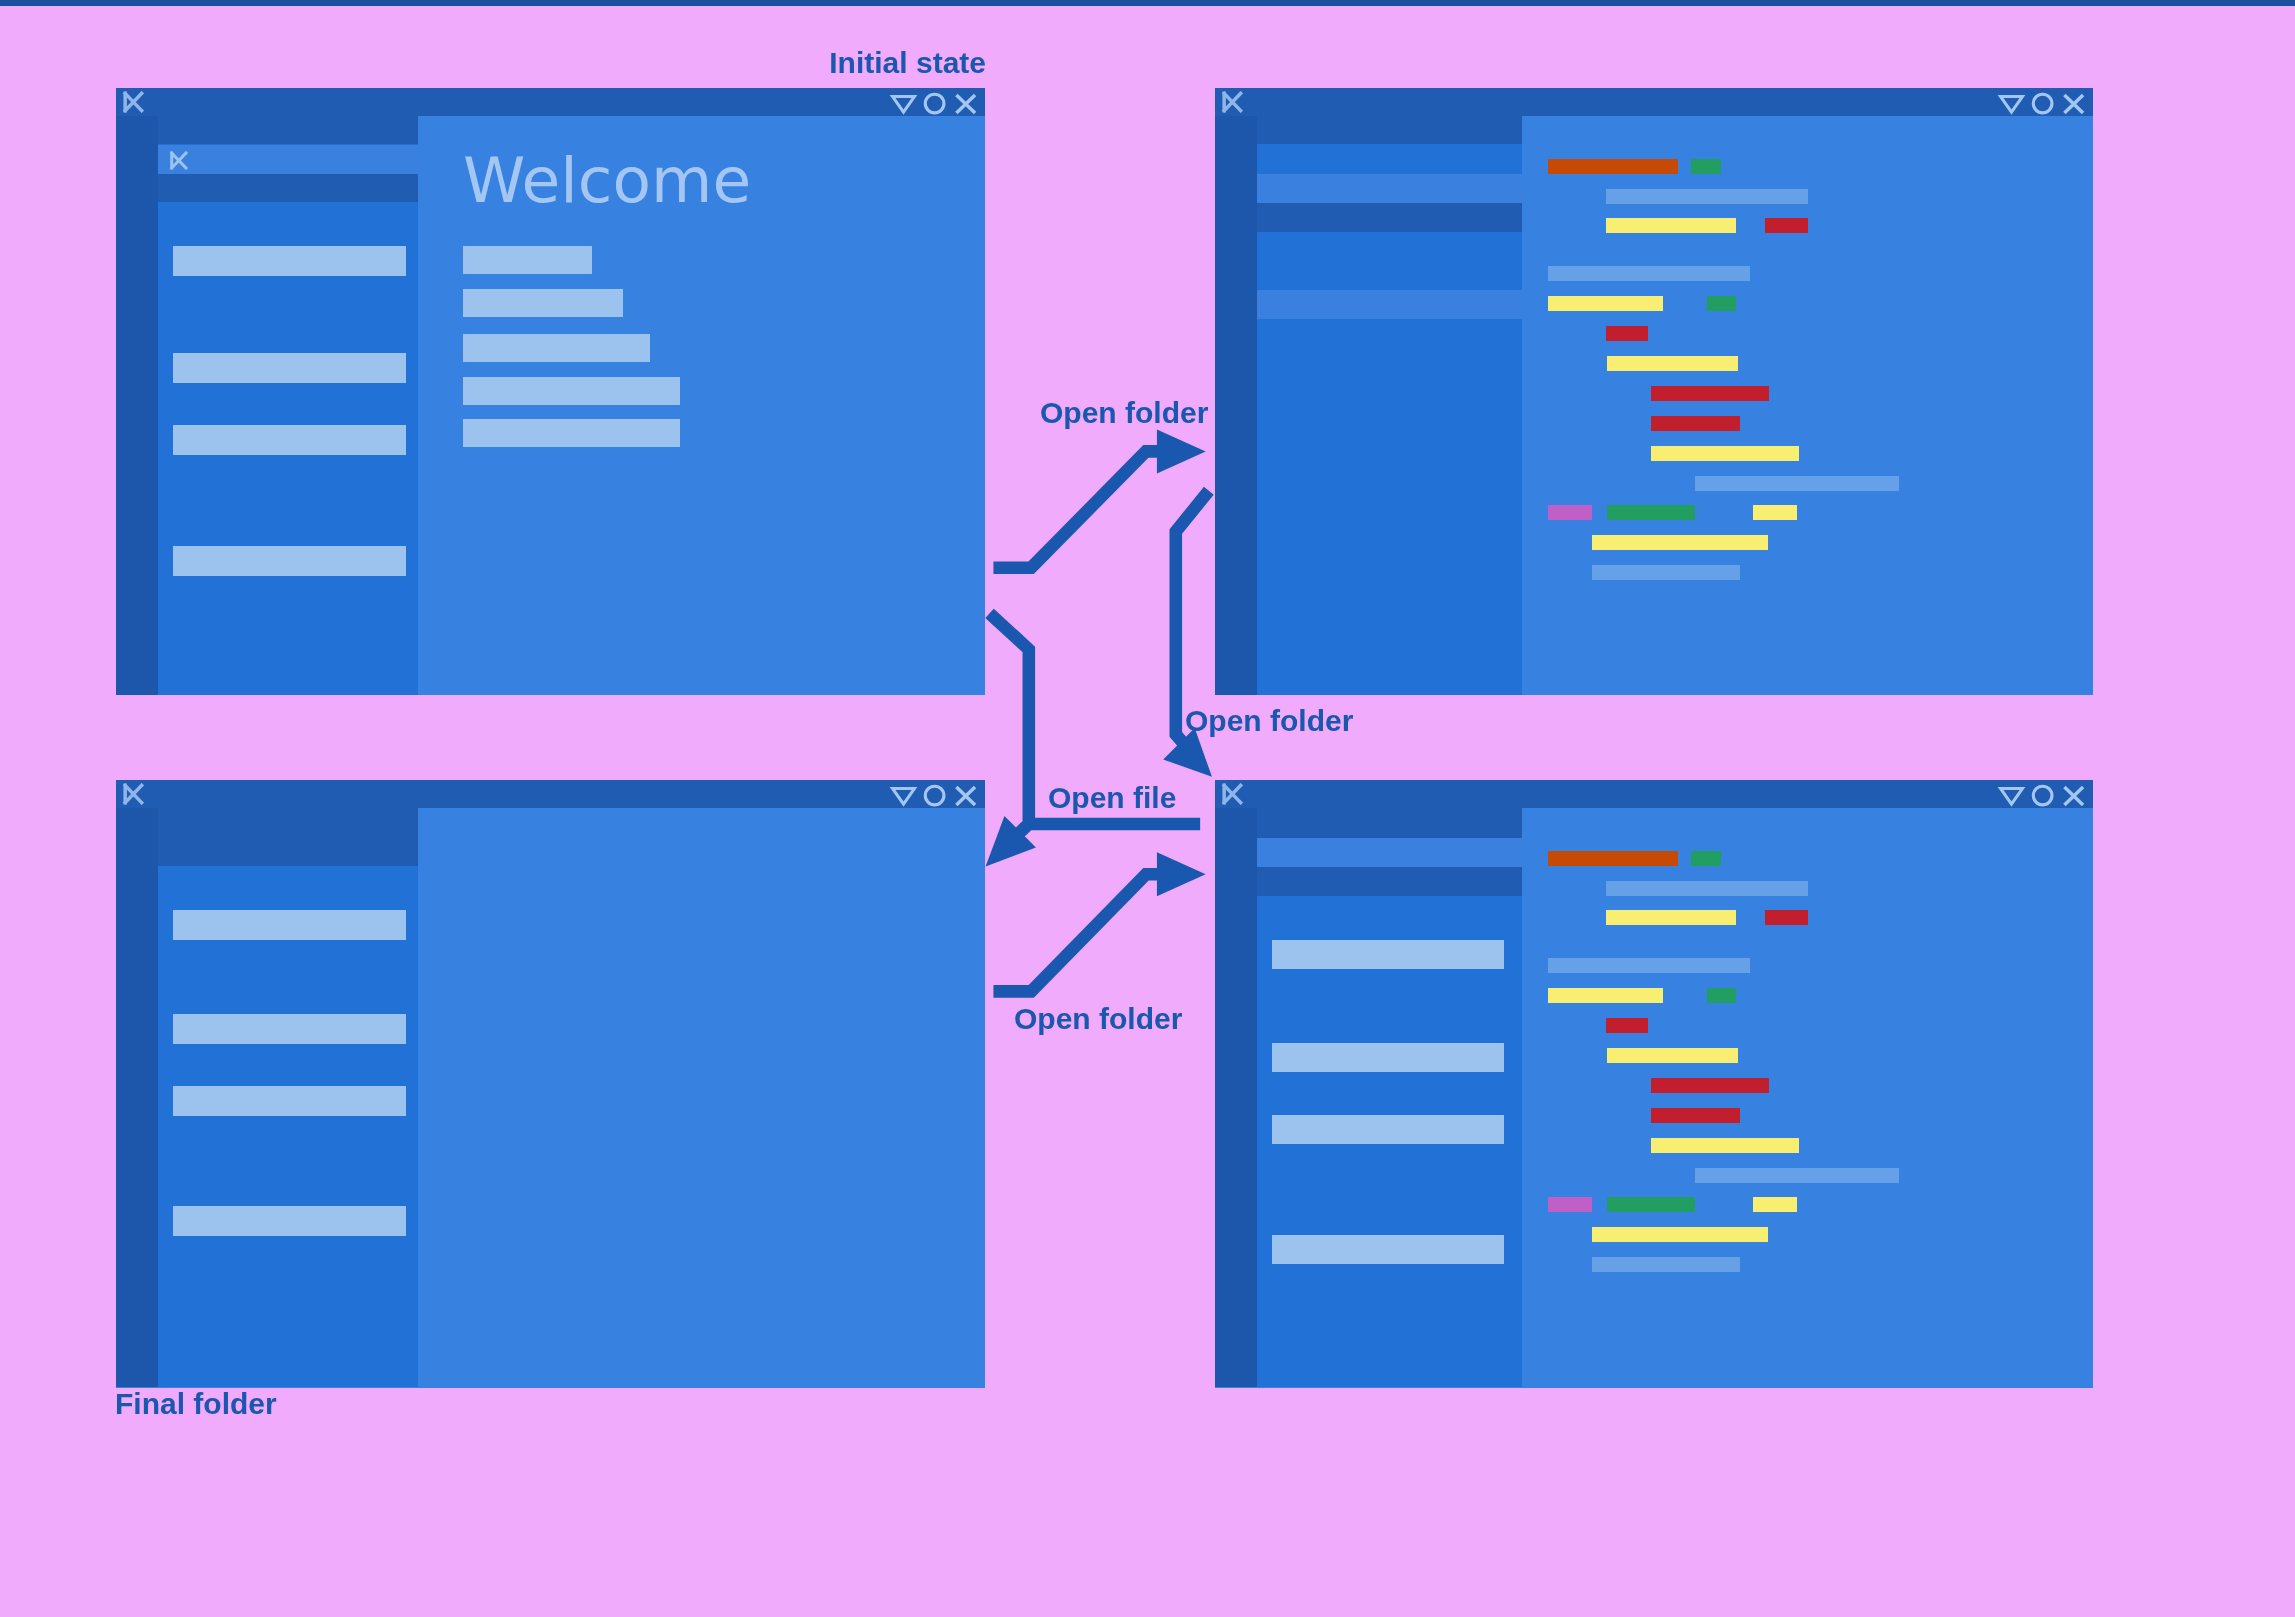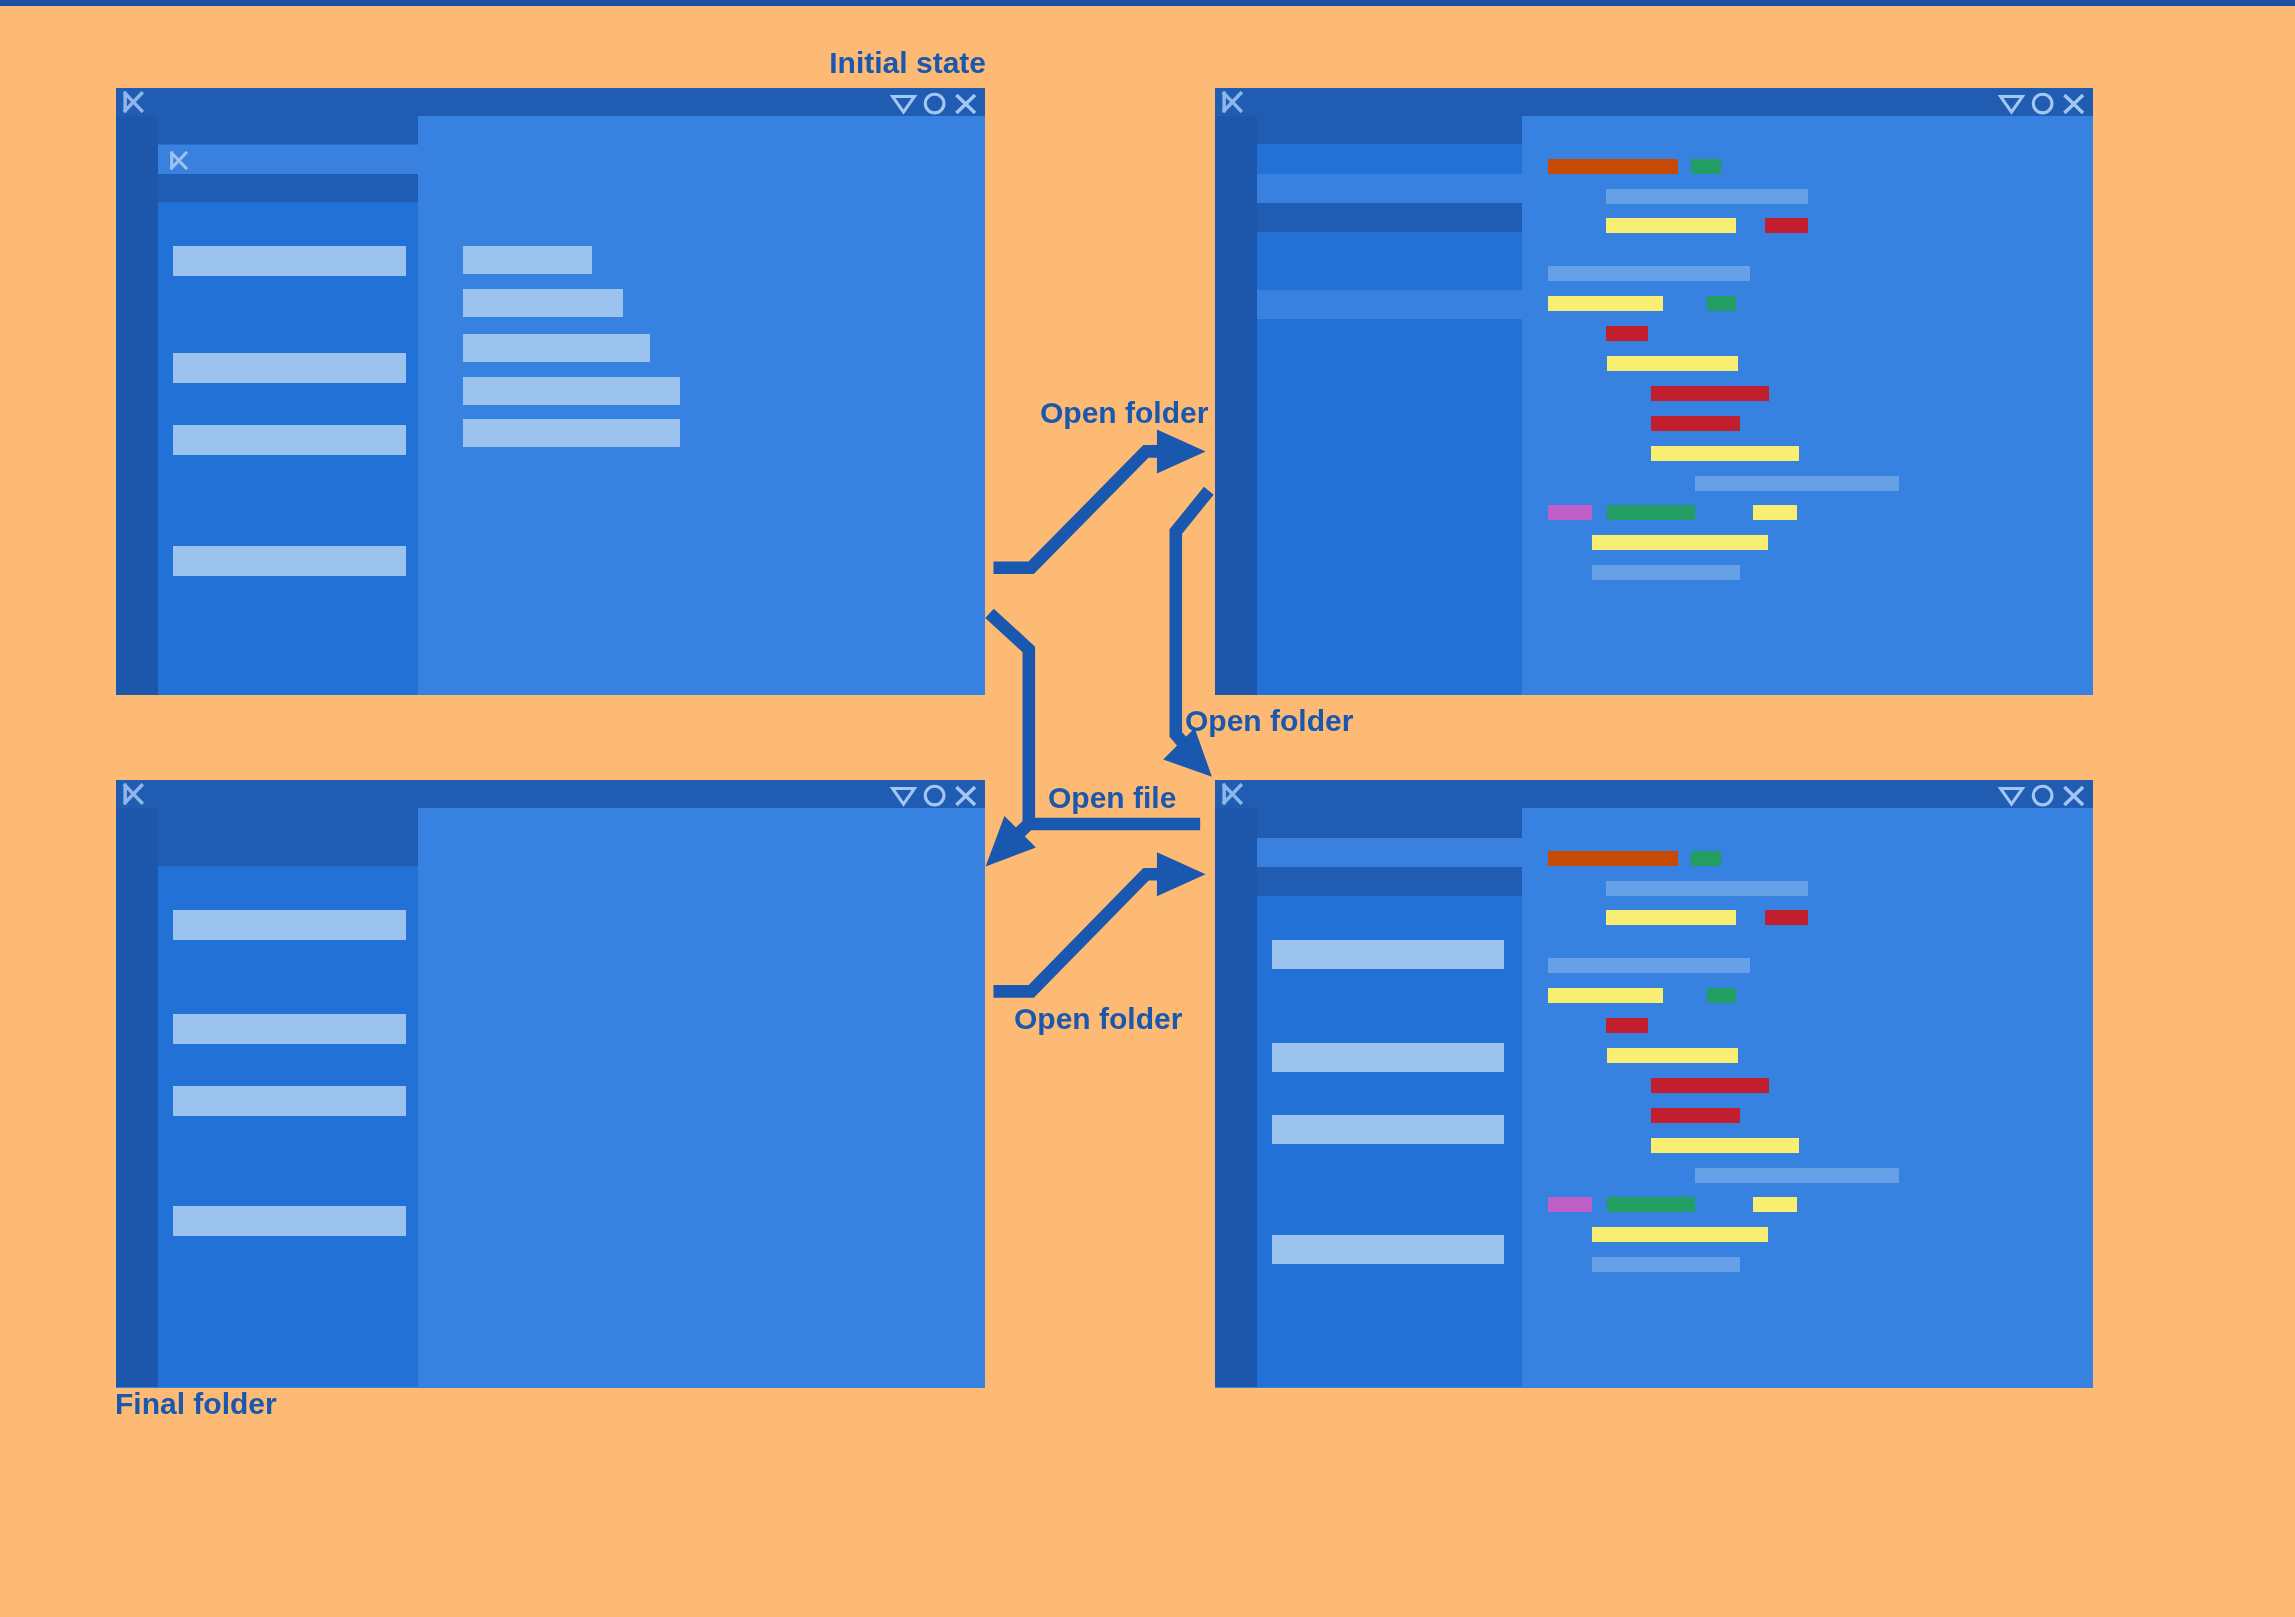--- a/index.html
+++ b/index.html
@@ -1,16 +1,16 @@
 <!DOCTYPE html>
 <html style="font-size:12.6px"><head>
 <meta charset="utf-8">
 <style>
   html,body{margin:0;padding:0;background:#ffffff;}
-  #canvas{position:relative;width:2295px;height:1618px;background:#fdba74;overflow:hidden;
+  #canvas{position:relative;width:2295px;height:1618px;background:#f0abfc;overflow:hidden;
           font-family:"Liberation Sans",sans-serif;}
   .abs{position:absolute;}
   .state-label{position:absolute;font-weight:bold;font-size:30px;line-height:1.05;white-space:nowrap;text-align:right;}
   .win{position:absolute;overflow:hidden;}
   svg{display:block;}
   .arrow-layer{position:absolute;left:0;top:0;pointer-events:none;}
   .welcome-title{position:absolute;font-family:"DejaVu Sans",sans-serif;font-weight:400;white-space:nowrap;}
 </style>
 </head>
 <body>
@@ -69,20 +69,21 @@
         <div class="abs" style="left: 42px; top: 57px; width: 260px; height: 30px; background: rgb(58, 128, 222);">
           <svg width="19" height="19" viewBox="0 0 28 28" style="position: absolute; left: 11px; top: 5.5px;">
             <path d="M4 3 L4 25 M4 3 L25 25 M4 25 L25 3" stroke="#9cc2ee" stroke-width="4.5" fill="none" stroke-linecap="square"></path>
           </svg>
         </div>
         <div class="abs" style="left: 42px; top: 86px; width: 260px; height: 28px; background: rgb(31, 92, 178);"></div>
         <div class="abs" style="left: 57px; top: 158px; width: 233px; height: 30px; background: rgb(156, 194, 238);"></div>
         <div class="abs" style="left: 57px; top: 265px; width: 233px; height: 30px; background: rgb(156, 194, 238);"></div>
         <div class="abs" style="left: 57px; top: 337px; width: 233px; height: 30px; background: rgb(156, 194, 238);"></div>
         <div class="abs" style="left: 57px; top: 458px; width: 233px; height: 30px; background: rgb(156, 194, 238);"></div>
+        <div class="welcome-title" style="left: 347px; top: 61px; font-size: 63px; color: rgb(163, 198, 243); line-height: 1;">Welcome</div>
         <div class="abs" style="left: 347px; top: 158px; width: 129px; height: 28px; background: rgb(156, 194, 238);"></div>
         <div class="abs" style="left: 347px; top: 201px; width: 160px; height: 28px; background: rgb(156, 194, 238);"></div>
         <div class="abs" style="left: 347px; top: 246px; width: 187px; height: 28px; background: rgb(156, 194, 238);"></div>
         <div class="abs" style="left: 347px; top: 289px; width: 217px; height: 28px; background: rgb(156, 194, 238);"></div>
         <div class="abs" style="left: 347px; top: 331px; width: 217px; height: 28px; background: rgb(156, 194, 238);"></div>
       </div>
       <div class="abs win" style="left: 1215px; top: 88px; width: 878px; height: 607px; background: rgb(55, 129, 224);">
         <div class="abs" style="left: 0px; top: 0px; width: 878px; height: 28px; background: rgb(31, 92, 178);">
           <svg width="22" height="22" viewBox="0 0 28 28" style="position: absolute; left: 6.3px; top: 3.1px;">
             <path d="M4 3 L4 25 M4 3 L25 25 M4 25 L25 3" stroke="#8fb5ea" stroke-width="4.5" fill="none" stroke-linecap="square"></path>

